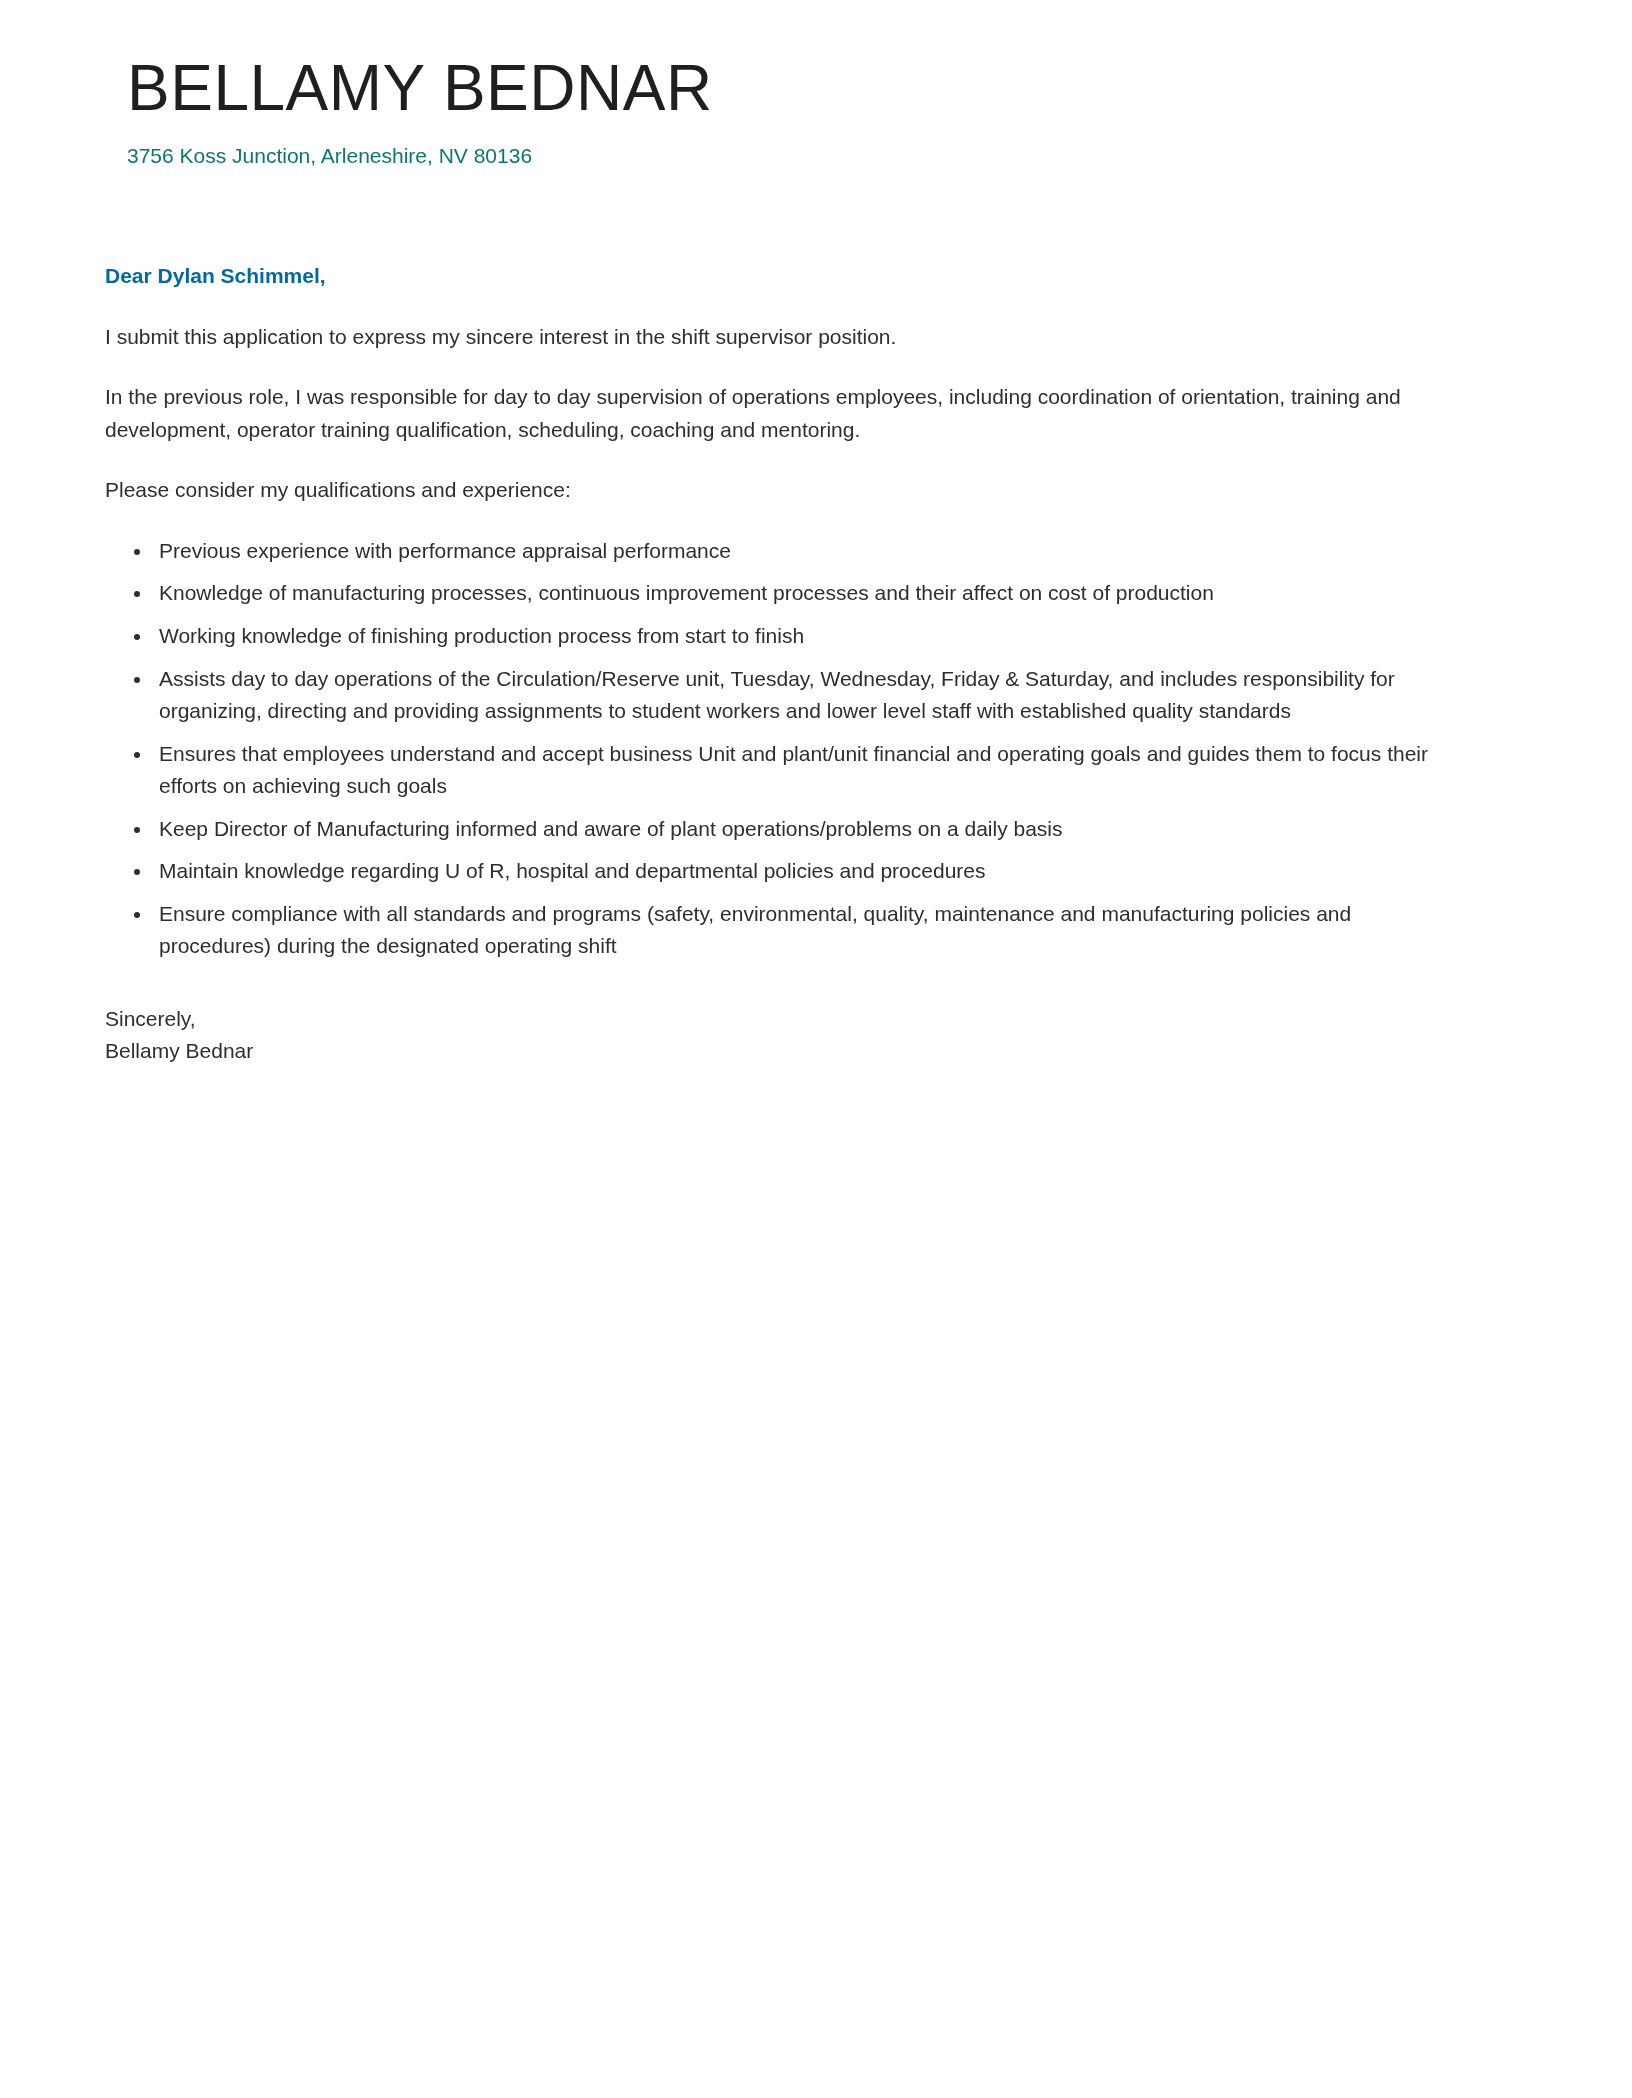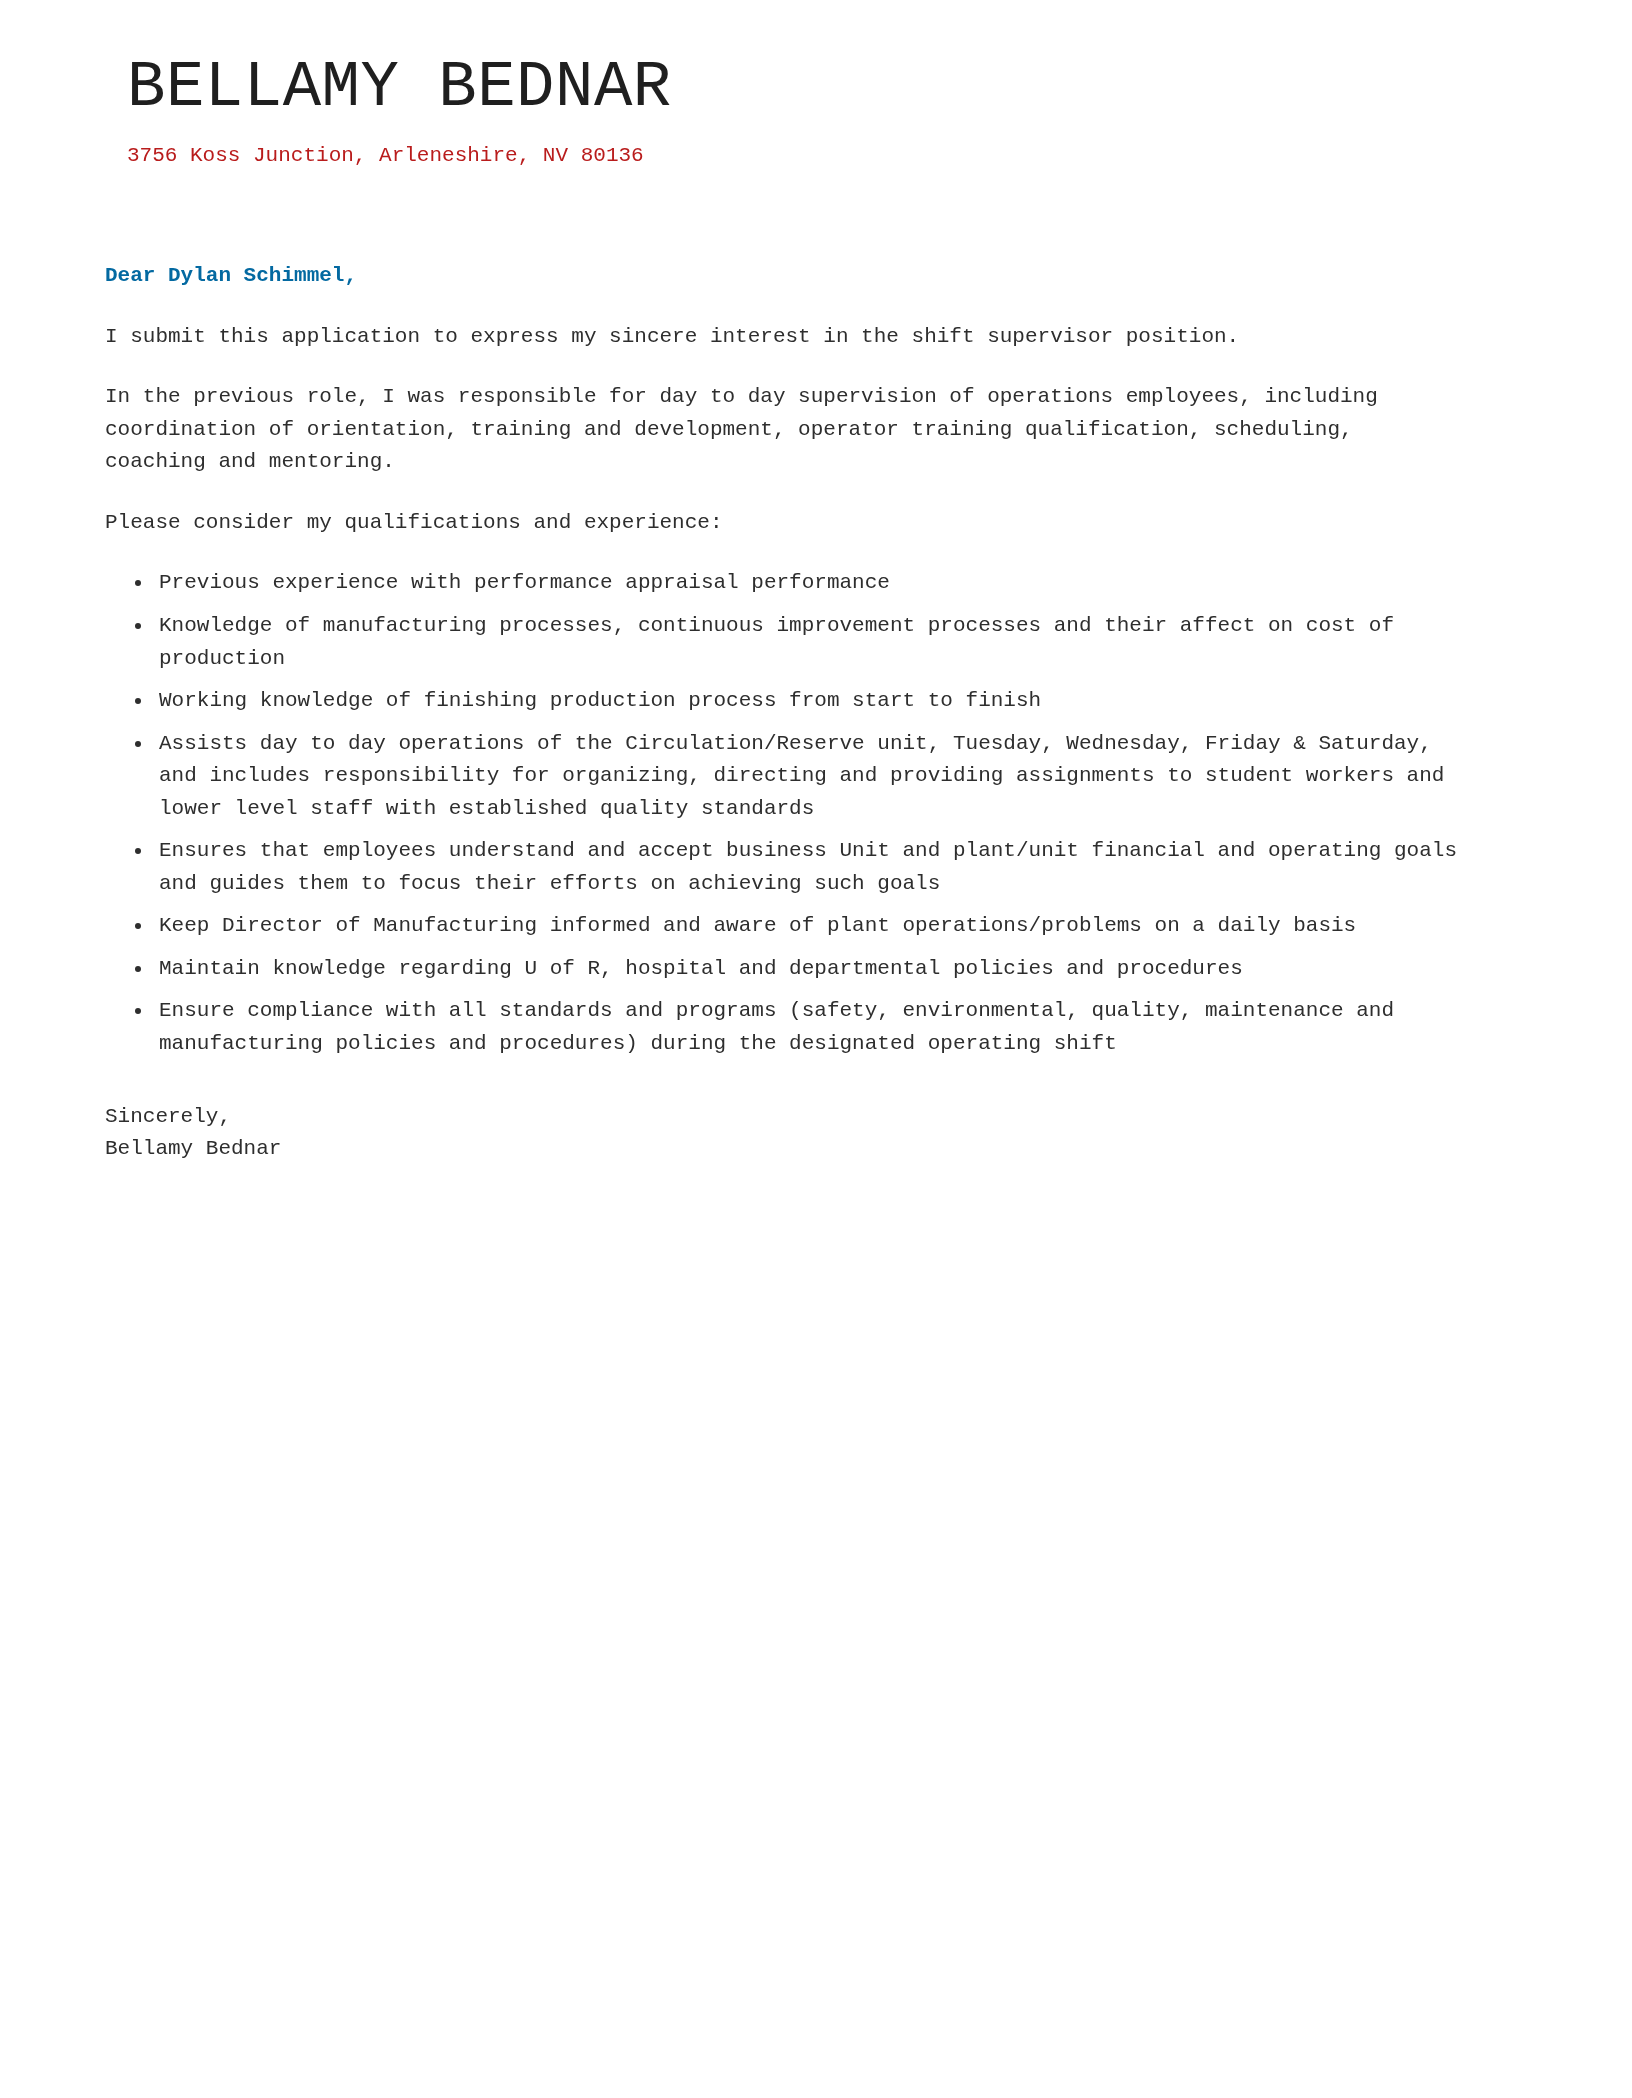--- a/index.html
+++ b/index.html
@@ -6,40 +6,40 @@
     margin: 0;
     padding: 0;
     background: #ffffff;
   }
   .page {
     width: 1632px;
     height: 2098px;
     background: #ffffff;
     box-sizing: border-box;
     padding: 52px 170px 0 105px;
-    font-family: Liberation Mono, monospace;
+    font-family: Liberation Sans, sans-serif;
     color: #2e2e2e;
     font-size: 21px;
     line-height: 1.55;
     overflow: hidden;
   }
   .header {
     padding-left: 22px;
   }
   .letter-name {
     font-size: 64px;
     font-weight: 500;
     letter-spacing: 0.5px;
     color: #1f1f1f;
     margin: 0 0 14px 0;
     line-height: 1.15;
   }
   .address {
     font-size: 21px;
-    color: #b91c1c;
+    color: #0f766e;
     margin: 0 0 0 0;
   }
   .body-block {
     margin-top: 88px;
   }
   p.para {
     margin: 0 0 28px 0;
   }
   .bold {
     font-weight: bold;

